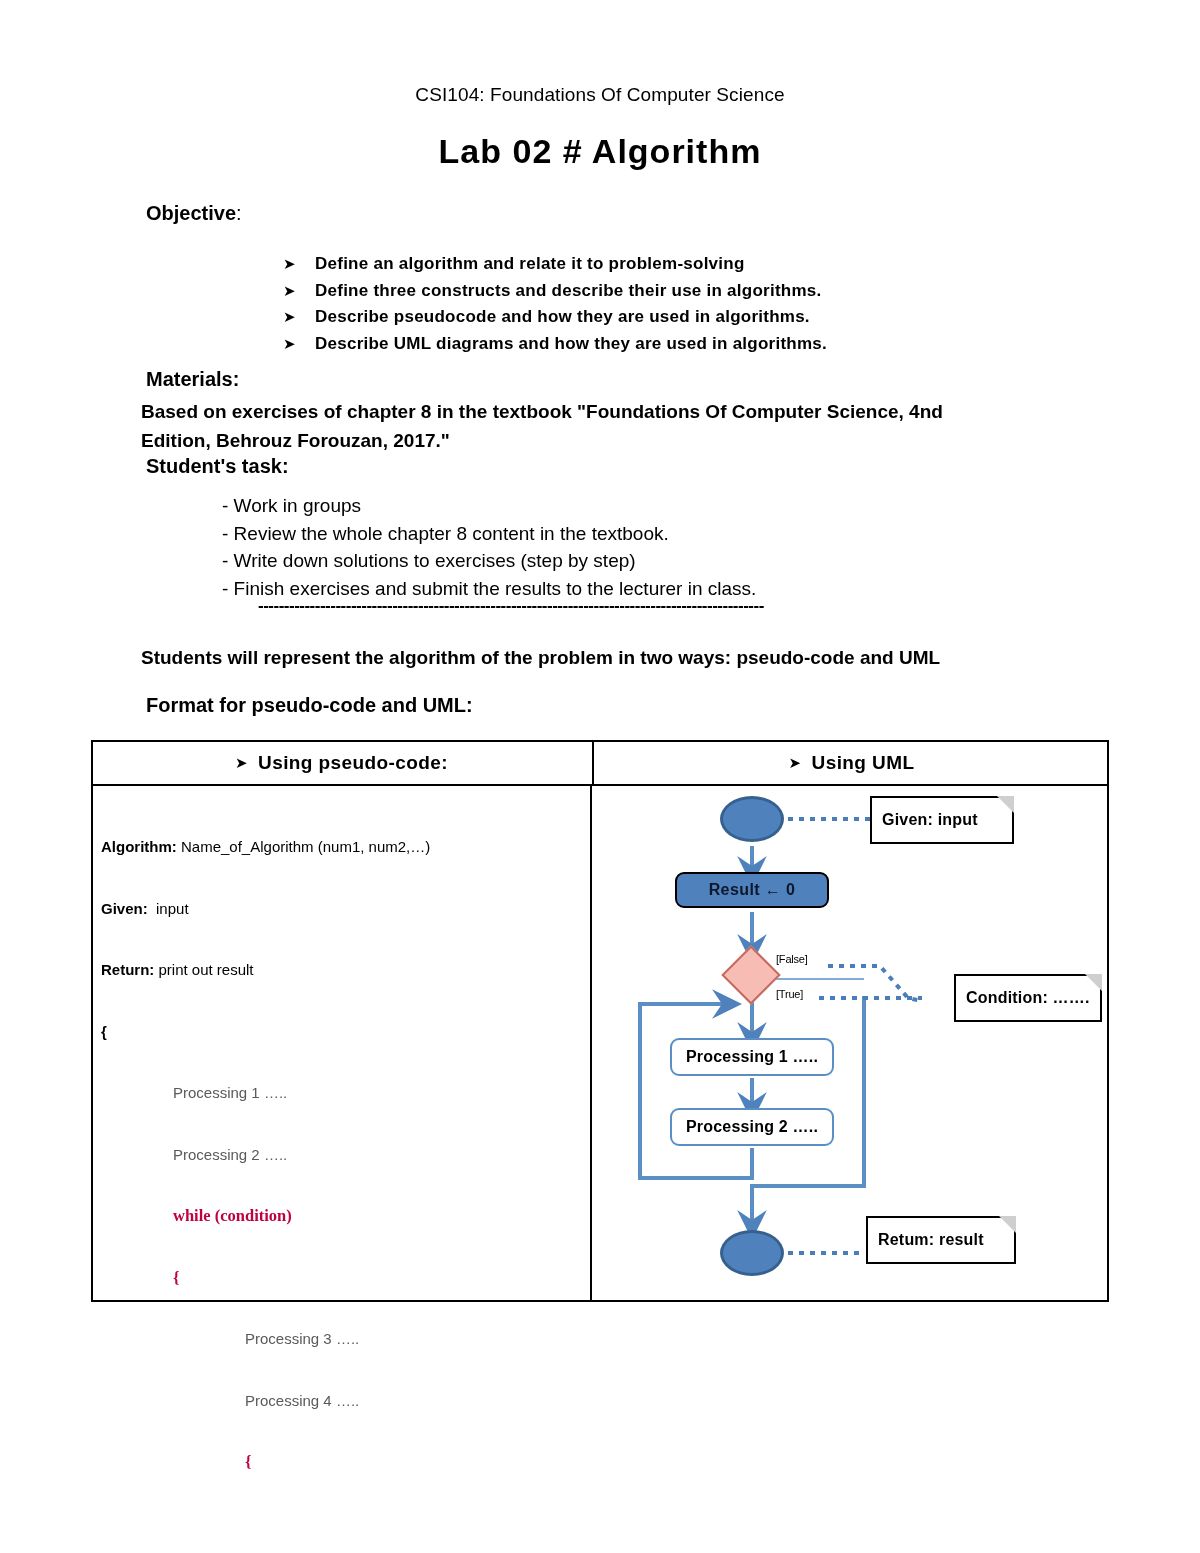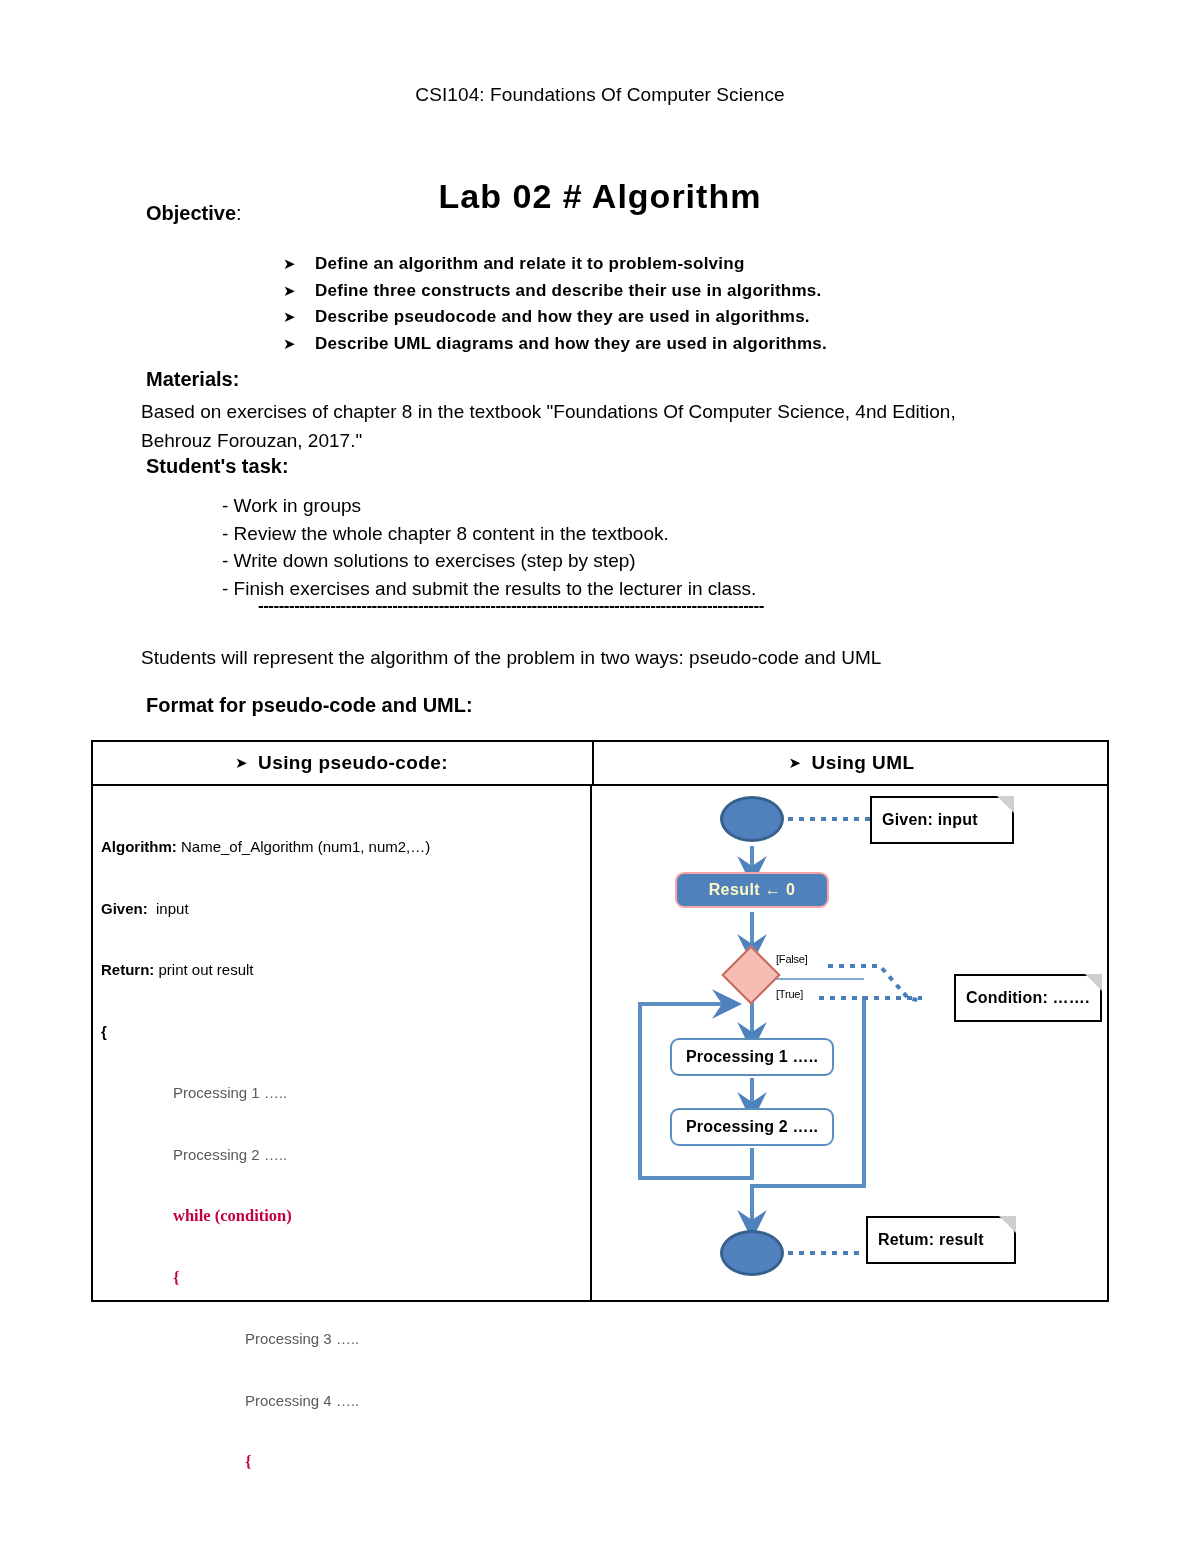--- a/index.html
+++ b/index.html
@@ -28,21 +28,20 @@
     letter-spacing: .1px;
   }
   .doc-title {
     position: absolute;
     left: 0; top: 132px;
     width: 1200px;
     text-align: center;
     font-size: 34px;
     font-weight: bold;
     letter-spacing: 1px;
-    margin-top: 45px;
   }
 
   
   .sec-head {
     position: absolute;
     font-size: 20px;
     font-weight: bold;
     left: 146px;
   }
   .sec-head .thin { font-weight: normal; }
@@ -66,20 +65,21 @@
     font-size: 15px;
     font-weight: normal;
   }
 
   .para {
     position: absolute;
     left: 141px;
     font-size: 19px;
     line-height: 29px;
     width: 830px;
+    font-weight: bold;
   }
 
   .task-list {
     position: absolute;
     left: 210px; top: 492px;
     font-size: 19px;
     line-height: 27.5px;
     width: 760px;
     margin-left: 12px;
   }
@@ -184,28 +184,28 @@
     font-size: 16px;
     font-weight: bold;
     display: flex;
     align-items: center;
     justify-content: center;
     letter-spacing: .2px;
   }
   .assign-box {
     position: absolute;
     background: #4F81BD;
-    border: 2px solid #fca5a5;
+    border: 2px solid #000000;
     border-radius: 9px;
     font-size: 16px;
     font-weight: bold;
     display: flex;
     align-items: center;
     justify-content: center;
-    color: #fef9c3;
+    color: #0f172a;
     letter-spacing: .4px;
   }
   .node-circle {
     position: absolute;
     background: #4F81BD;
     border: 3px solid #36618E;
     border-radius: 50%;
   }
   .diamond {
     position: absolute;

